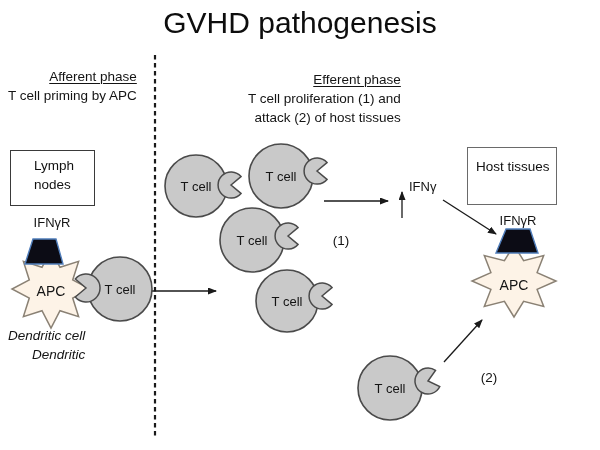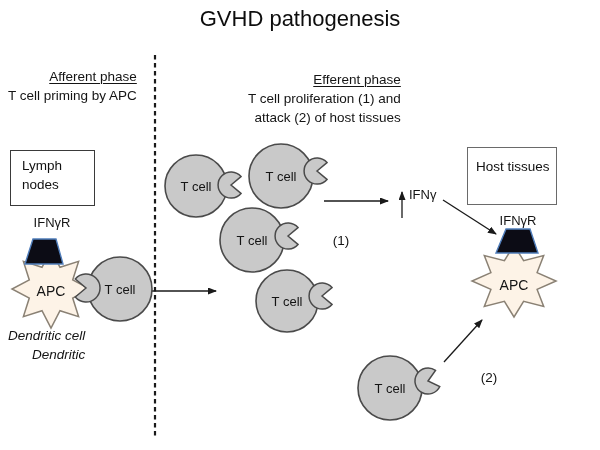--- a/index.html
+++ b/index.html
@@ -7,25 +7,25 @@
     position:relative; width:600px; height:450px; background:#ffffff;
     font-family:"Liberation Sans", sans-serif; color:#111; overflow:hidden;
   }
   svg.layer { position:absolute; left:0; top:0; }
   .lbl { position:absolute; font-size:13px; color:#141414; white-space:nowrap;text-align:right; }
   .center { transform:translate(-50%,-50%); }
   .vcenter { transform:translate(0,-50%); }
   .ul { text-decoration:underline; text-underline-offset:2px; }
   .title {
     position:absolute; left:0; top:6px; width:600px; text-align:center;
-    font-size:22px; color:#0d0d0d;
+    font-size:30px; color:#0d0d0d;
   }
   .heading-block { line-height:19px; font-size:13.5px; }
   .box { position:absolute; background:#fff; box-sizing:border-box; font-size:13.5px; line-height:19px; }
-  .lymph-box { left:10px; top:150px; width:85px; height:56px; border:1.6px solid #3a3a3a; padding:5px 0 0 11px; }
+  .lymph-box { left:10px; top:150px; width:85px; height:56px; border:1.6px solid #3a3a3a; padding:5px 0 0 23px; }
   .host-box  { left:467px; top:147px; width:90px; height:58px; border:1.5px solid #6a6a6a; padding:9px 0 0 8px; }
   .types-block { left:8px; top:327px; line-height:18.5px; font-size:13.5px;font-style:italic; }
 </style>
 </head>
 <body>
 
 <div class="canvas">
 
   <svg class="layer" width="600" height="450" viewBox="0 0 600 450">
     <defs>
@@ -104,15 +104,15 @@
   <div class="lbl center" style="left:287px; top:301px;">T cell</div>
   <div class="lbl center" style="left:390px; top:388px;">T cell</div>
 
   <div class="lbl types-block">
     <div>Dendritic cell</div>
     <div>Dendritic</div>
   </div>
 
   <div class="lbl center" style="left:341px; top:240px; font-size:13.5px;">(1)</div>
   <div class="lbl center" style="left:489px; top:377px; font-size:13.5px;">(2)</div>
-  <div class="lbl vcenter" style="left:409px; top:194px;">IFNγ</div>
+  <div class="lbl vcenter" style="left:409px; top:186px;">IFNγ</div>
 
 </div>
 
 </body></html>

